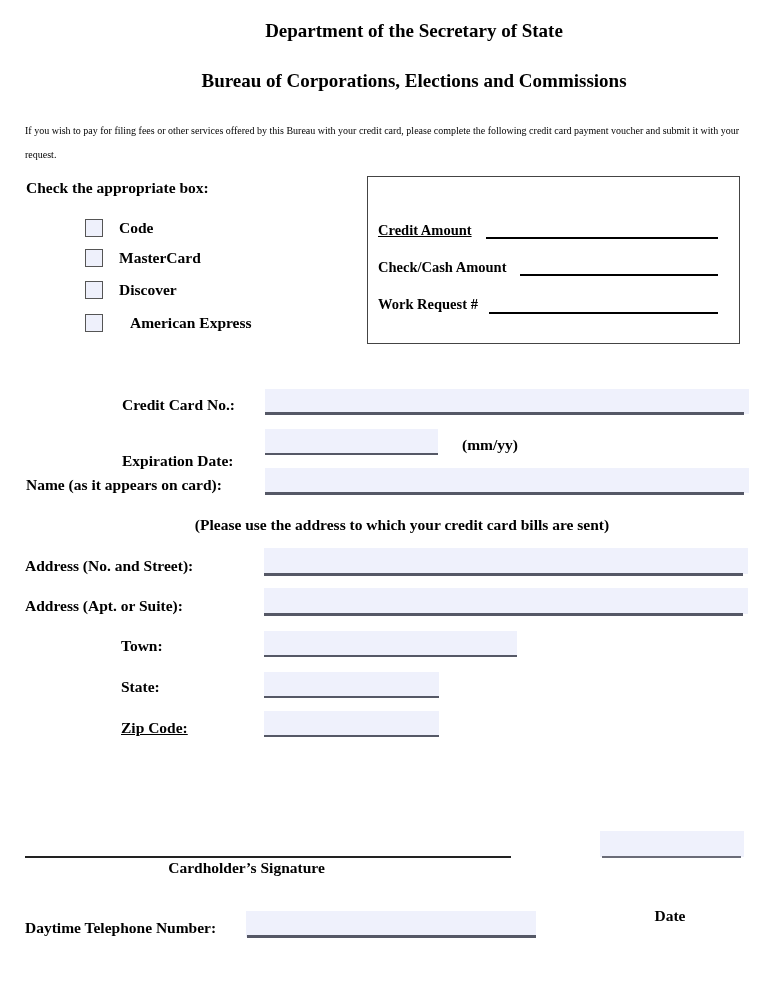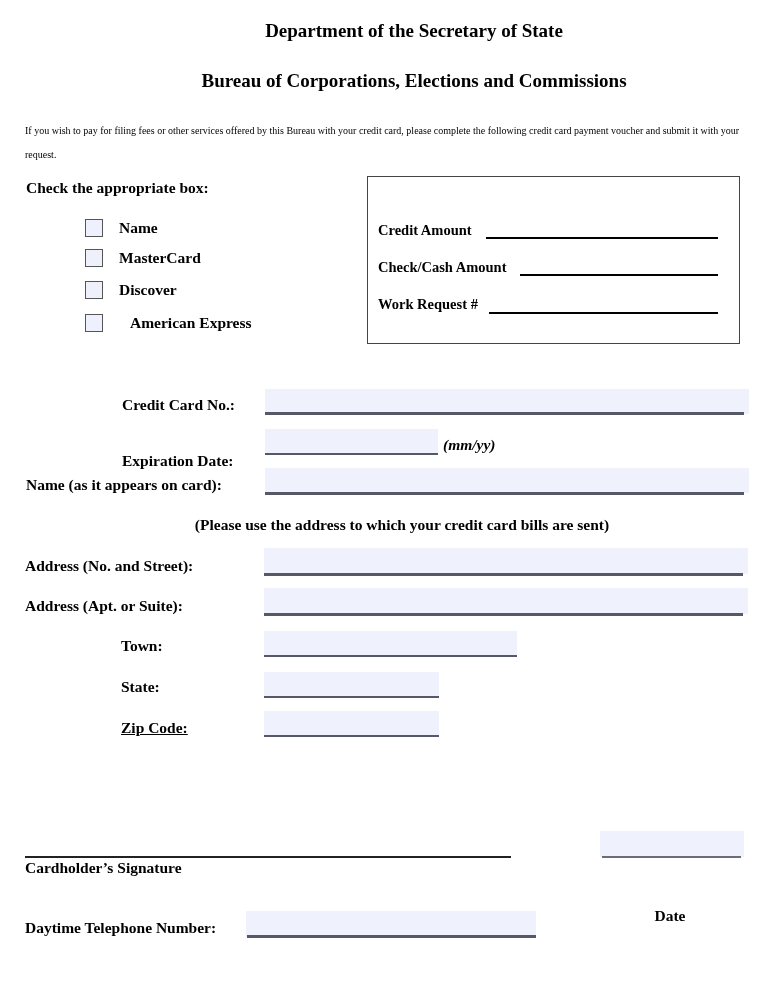--- a/index.html
+++ b/index.html
@@ -24,52 +24,52 @@
 <body>
 
 <div class="abs title" style="top:20px;">Department of the Secretary of State</div>
 <div class="abs title" style="top:70px;">Bureau of Corporations, Elections and Commissions</div>
 <div class="abs intro" style="top:119px;">If you wish to pay for filing fees or other services offered by this Bureau with your credit card, please complete the following credit card payment voucher and submit it with your request.</div>
 
 <div class="abs lbl" style="left:26px; top:179px;">Check the appropriate box:</div>
 
 <div class="abs" style="left:85px; top:219px;">
   <div class="abs cb" style="left:0; top:0;"></div>
-  <div class="abs lbl" style="left:34px; top:0px;">Name</div>
+  <div class="abs lbl" style="left:34px; top:0px;">Code</div>
 </div>
 <div class="abs" style="left:85px; top:249px;">
   <div class="abs cb" style="left:0; top:0;"></div>
   <div class="abs lbl" style="left:34px; top:0px;">MasterCard</div>
 </div>
 <div class="abs" style="left:85px; top:281px;">
   <div class="abs cb" style="left:0; top:0;"></div>
   <div class="abs lbl" style="left:34px; top:0px;">Discover</div>
 </div>
 <div class="abs" style="left:85px; top:314px;">
   <div class="abs cb" style="left:0; top:0;"></div>
   <div class="abs lbl" style="left:45px; top:0px;">American Express</div>
 </div>
 
 <div class="abs office">
-  <div class="row" style="top:45px;">Credit Amount</div>
+  <div class="row" style="top:45px;text-decoration:underline;">Credit Amount</div>
   <div class="line" style="left:118px; width:232px; top:60px;"></div>
   <div class="row" style="top:82px;">Check/Cash Amount</div>
   <div class="line" style="left:152px; width:198px; top:97px;"></div>
   <div class="row" style="top:119px;">Work Request #</div>
   <div class="line" style="left:121px; width:229px; top:135px;"></div>
 </div>
 
 <div class="abs lbl" style="left:122px; top:396px;">Credit Card No.:</div>
 <input class="abs field" style="left: 265px; top: 389px; width: 484px; height: 25px;" value="">
 <div class="abs uline" style="left:265px; top:412px; width:479px;"></div>
 
 <div class="abs lbl" style="left:122px; top:452px;">Expiration Date:</div>
 <input class="abs field" style="left: 265px; top: 429px; width: 173px; height: 25px;" value="">
 <div class="abs uline thin" style="left:265px; top:453px; width:173px;"></div>
-<div class="abs lbl" style="left:443px; top:436px;font-style:italic;">(mm/yy)</div>
+<div class="abs lbl" style="left:462px; top:436px;">(mm/yy)</div>
 
 <div class="abs lbl" style="left:26px; top:476px;">Name (as it appears on card):</div>
 <input class="abs field" style="left: 265px; top: 468px; width: 484px; height: 25px;" value="">
 <div class="abs uline" style="left:265px; top:492px; width:479px;"></div>
 
 <div class="abs lbl" style="left:16px; width:772px; text-align:center; top:516px;">(Please use the address to which your credit card bills are sent)</div>
 
 <div class="abs lbl" style="left:25px; top:557px;">Address (No. and Street):</div>
 <input class="abs field" style="left: 264px; top: 548px; width: 484px; height: 26px;" value="">
 <div class="abs uline" style="left:264px; top:573px; width:479px;"></div>
@@ -84,21 +84,21 @@
 
 <div class="abs lbl" style="left:121px; top:678px;">State:</div>
 <input class="abs field" style="left: 264px; top: 672px; width: 175px; height: 25px;" value="">
 <div class="abs uline thin" style="left:264px; top:696px; width:175px;"></div>
 
 <div class="abs lbl" style="left:121px; top:719px;text-decoration:underline;">Zip Code:</div>
 <input class="abs field" style="left: 264px; top: 711px; width: 175px; height: 25px;" value="">
 <div class="abs uline thin" style="left:264px; top:735px; width:175px;"></div>
 
 <div class="abs sigline" style="left:25px; top:856px; width:486px;"></div>
-<div class="abs lbl" style="left:25px; width:443px; top:859px;">Cardholder’s Signature</div>
+<div class="abs lbl" style="left:25px; width:443px; text-align:center; top:859px;">Cardholder’s Signature</div>
 
 <input class="abs field" style="left: 600px; top: 831px; width: 144px; height: 26px;" value="">
 <div class="abs uline thin" style="left:602px; top:856px; width:139px; background:#6a6c78;"></div>
 <div class="abs lbl" style="left:600px; width:140px; text-align:center; top:907px;">Date</div>
 
 <div class="abs lbl" style="left:25px; top:919px;">Daytime Telephone Number:</div>
 <input class="abs field" style="left: 246px; top: 911px; width: 290px; height: 26px;" value="">
 <div class="abs uline" style="left:247px; top:935px; width:289px;"></div>
 
 </body></html>

